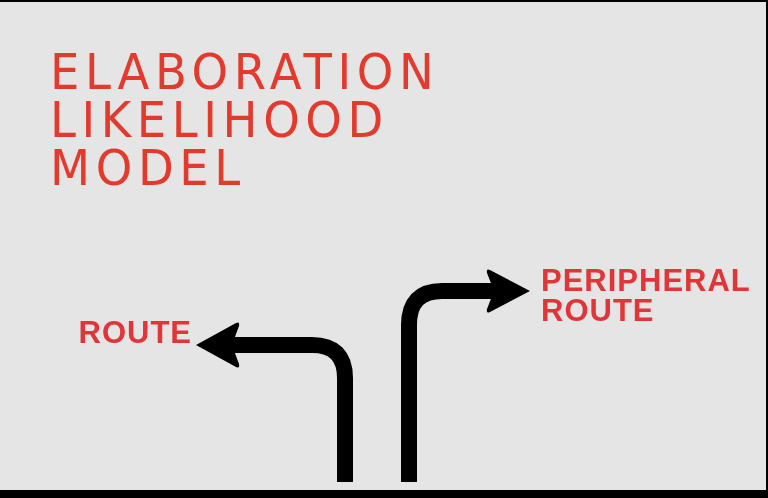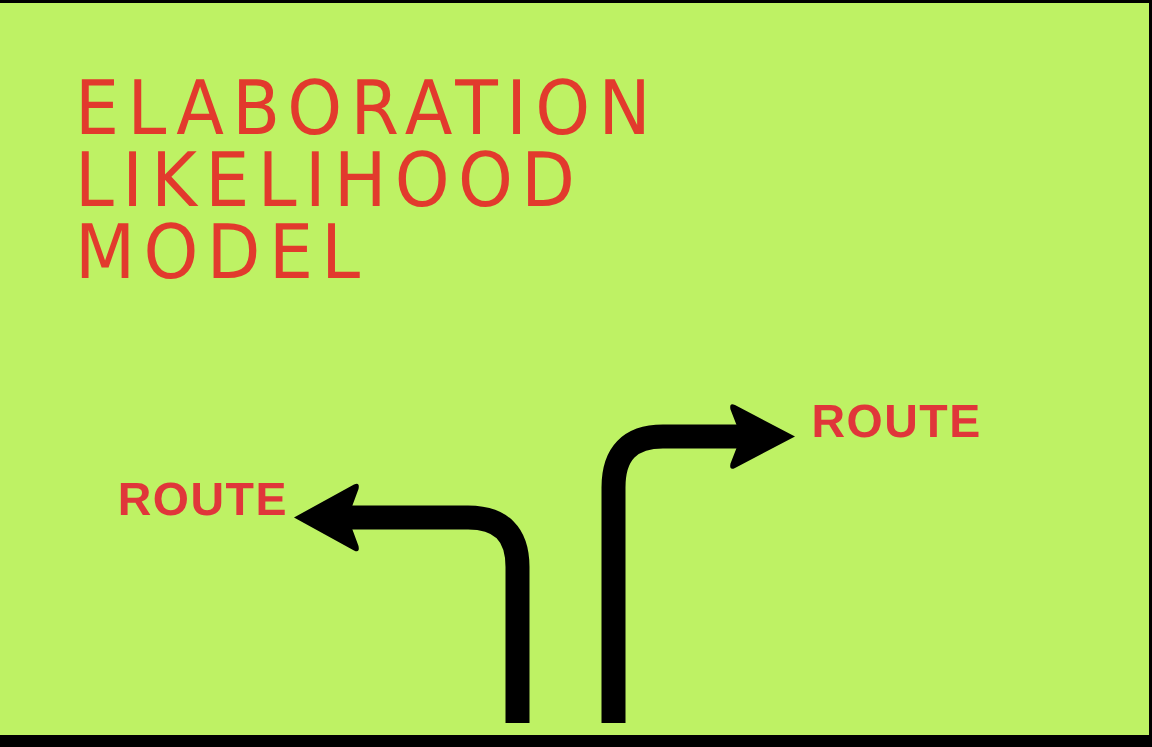--- a/index.html
+++ b/index.html
@@ -1,17 +1,17 @@
 <!DOCTYPE html>
 <html><head>
 <meta charset="utf-8">
 <style>
   html, body { margin: 0; padding: 0; }
   body { width: 768px; height: 498px; background: #000; overflow: hidden; position: relative; }
-  .canvas { position: absolute; left: 0; top: 2px; width: 766px; height: 488px; background: #bef264; }
+  .canvas { position: absolute; left: 0; top: 2px; width: 766px; height: 488px; background: #e5e5e5; }
   .title { position: absolute; left: 50px; top: 46px; margin: 0; font-family: "DejaVu Sans", sans-serif; font-weight: 200; color: #e23a2d; font-size: 50px; line-height: 48px; letter-spacing: 6px; -webkit-text-stroke: 0; }
   .title span { display: block; font-weight: normal; transform: scaleX(0.93); transform-origin: left; }
   .route { position: absolute; font-family: "Liberation Sans", sans-serif; font-weight: bold; color: #e0363a; line-height: 30px; font-size: 31px; letter-spacing: 1px; text-transform: uppercase; font-variant: small-caps; }
   .route span { display: block; }
   .central { left: 46px; top: 316px; text-align: right; width: 146px; }
   .peripheral { left: 541px; top: 264px; text-align: left; }
   svg.arrows { position: absolute; left: 0; top: 0; }
 </style>
 </head>
 <body>
@@ -21,20 +21,21 @@
     <span>ELABORATION</span>
     <span>LIKELIHOOD</span>
     <span>MODEL</span>
   </h1>
 
   <div class="route central">
     <span>Route</span>
   </div>
 
   <div class="route peripheral">
+    <span>Peripheral</span>
     <span>Route</span>
   </div>
 </div>
 
 <svg class="arrows" width="768" height="498" viewBox="0 0 768 498">
   <g>
     <path d="M345 482 L345 378 Q345 345 312 345 L228 345" fill="none" stroke="#000" stroke-width="16"></path>
     <path d="M196 345 L236 323 Q240 321 239 326 L232 345 L239 364 Q240 369 236 367 Z" fill="#000"></path>
   </g>
   <g>

